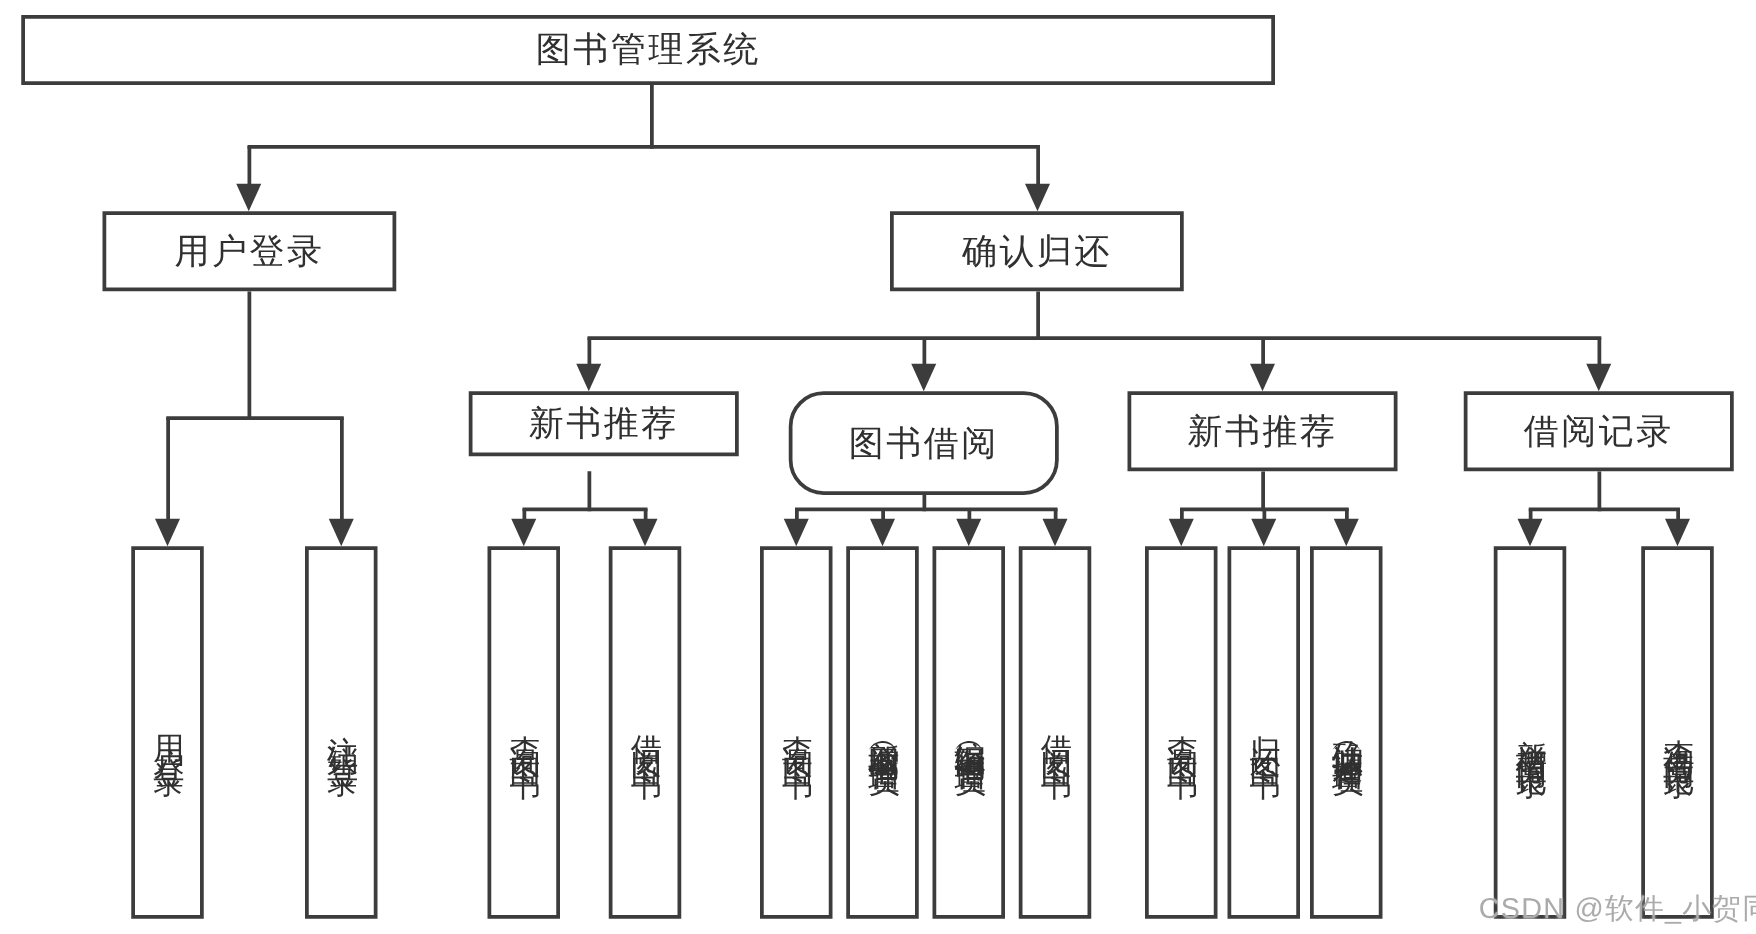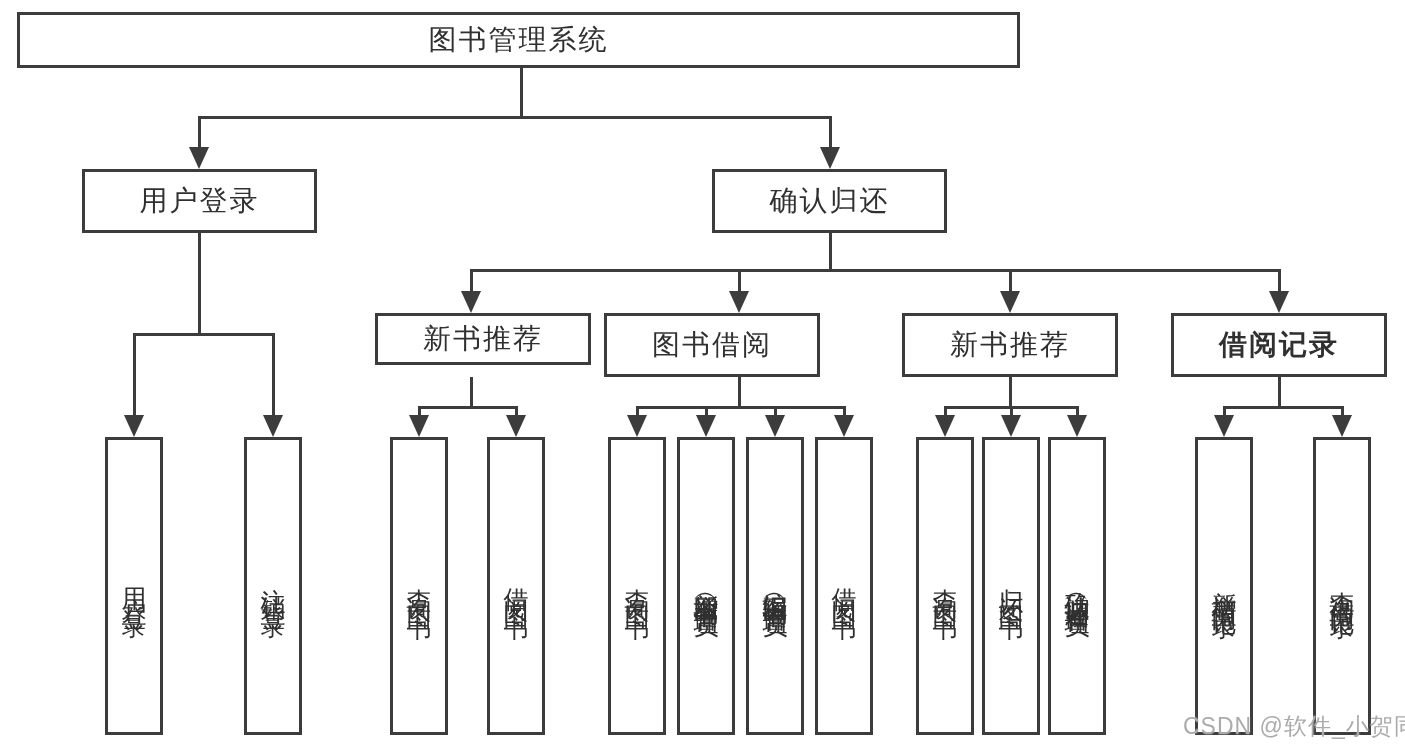--- a/index.html
+++ b/index.html
@@ -127,27 +127,27 @@
       </div>
       <div class="box h" style="left: 82px; top: 169px; width: 235px; height: 64px;">
         <span>用户登录</span>
       </div>
       <div class="box h" style="left: 712px; top: 169px; width: 235px; height: 64px;">
         <span>确认归还</span>
       </div>
       <div class="box h" style="left: 363px; top: 313px; width: 216px; height: 52px; margin-left: 12px;">
         <span>新书推荐</span>
       </div>
-      <div class="box h" style="left: 604px; top: 313px; width: 216px; height: 64px;">
+      <div class="box h" style="left: 631px; top: 313px; width: 216px; height: 83px; border-radius: 28px;">
         <span>图书借阅</span>
       </div>
       <div class="box h" style="left: 902px; top: 313px; width: 216px; height: 64px;">
         <span>新书推荐</span>
       </div>
-      <div class="box h" style="left: 1171px; top: 313px; width: 216px; height: 64px; font-weight: bold;">
+      <div class="box h" style="left: 1171px; top: 313px; width: 216px; height: 64px;">
         <span>借阅记录</span>
       </div>
       <div class="box v" style="left: 105px; top: 437px; width: 58px; height: 298px;">
         <span class="ls-wide">用户登录</span>
       </div>
       <div class="box v" style="left: 244px; top: 437px; width: 58px; height: 298px;">
         <span class="ls-wide">注销登录</span>
       </div>
       <div class="box v" style="left: 390px; top: 437px; width: 58px; height: 298px;">
         <span class="ls-wide">查询图书</span>

